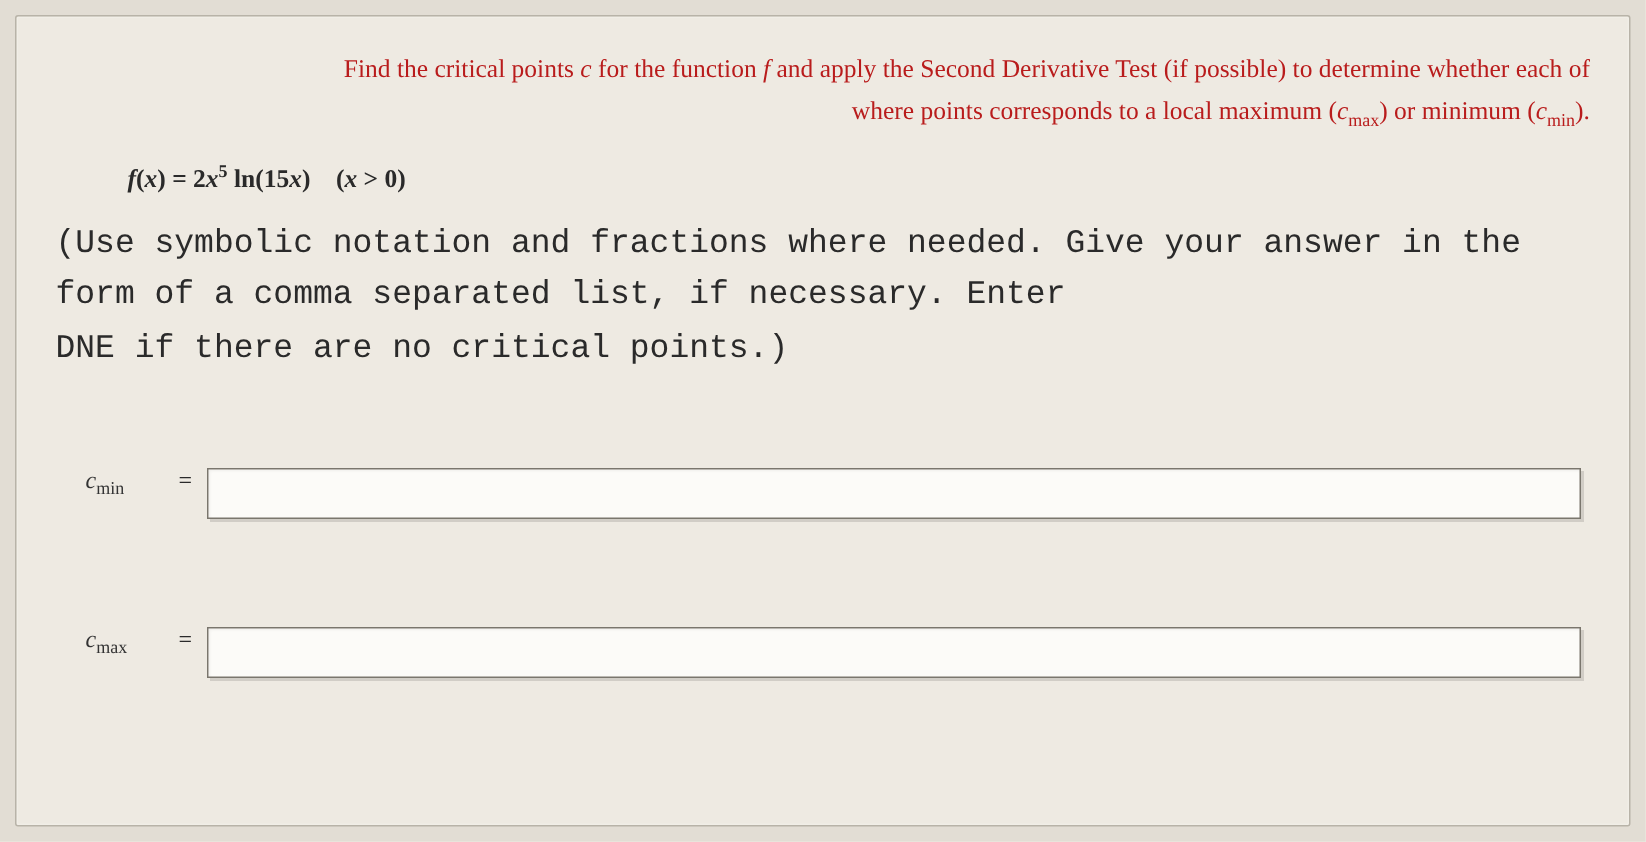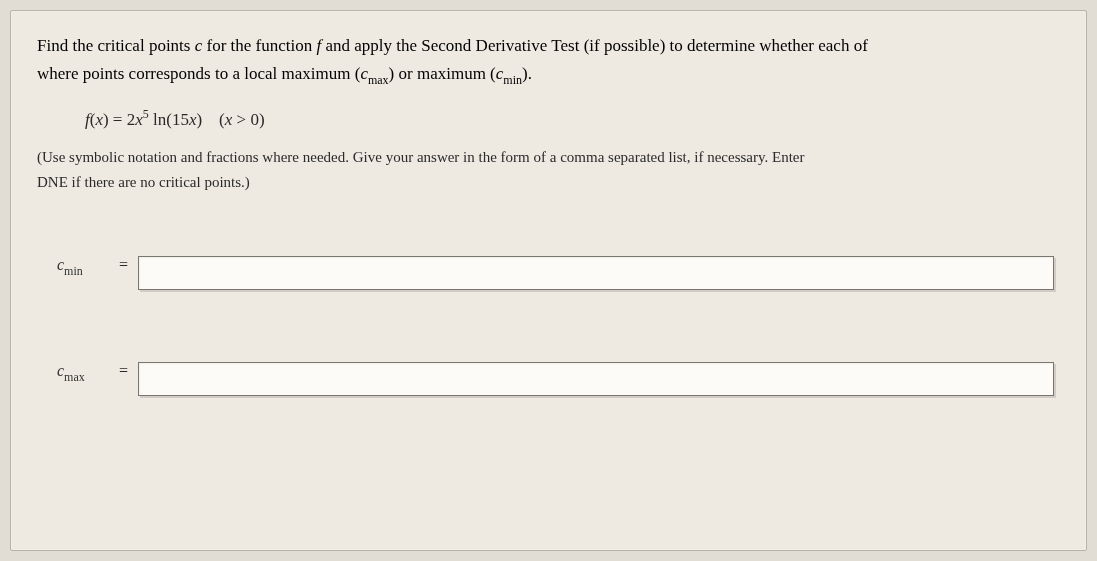--- a/index.html
+++ b/index.html
@@ -20,34 +20,37 @@
     border-radius: 2px;
     width: 100%;
     height: 100%;
     padding: 22px 26px 18px 26px;
     position: relative;
     box-shadow: inset 0 0 0 1px rgba(255,255,255,0.2);
   }
   .prompt-line {
     font-size: 17px;
     line-height: 1.55;
-    color: #000000;
+    color: #b91c1c;
     margin-bottom: 2px;
+    text-align: right;
   }
   .sub { font-size: 12px; vertical-align: sub; margin-top: 16px; }
   .sup { font-size: 12px; vertical-align: super; }
   .ital { font-style: italic; }
   .equation-block {
     margin: 18px 0 16px 48px;
     font-size: 17px;
+    font-weight: bold;
   }
   .hint-line {
-    font-size: 15px;
+    font-size: 22px;
     line-height: 1.55;
     margin-bottom: 2px;
+    font-family: Liberation Mono, monospace;
   }
   .answer-area {
     margin-top: 62px;
   }
   .answer-row {
     display: flex;
     align-items: flex-start;
     margin-bottom: 72px;
     padding-left: 20px;
   }
@@ -77,21 +80,21 @@
 </style>
 </head>
 <body>
 
 <div class="page">
 
   <p class="prompt-line">
     <span>Find the critical points </span><span class="ital">c</span><span> for the function </span><span class="ital">f</span><span> and apply the Second Derivative Test (if possible) to determine whether each of</span>
   </p>
   <p class="prompt-line">
-    <span>where points corresponds to a local maximum (</span><span class="ital">c</span><span class="sub">max</span><span>) or maximum (</span><span class="ital">c</span><span class="sub">min</span><span>).</span>
+    <span>where points corresponds to a local maximum (</span><span class="ital">c</span><span class="sub">max</span><span>) or minimum (</span><span class="ital">c</span><span class="sub">min</span><span>).</span>
   </p>
 
   <div class="equation-block">
     <span class="ital">f</span><span>(</span><span class="ital">x</span><span>) = 2</span><span class="ital">x</span><span class="sup">5</span><span> ln(15</span><span class="ital">x</span><span>)</span><span style="white-space:pre;">    (</span><span class="ital">x</span><span> &gt; 0)</span>
   </div>
 
   <p class="hint-line">(Use symbolic notation and fractions where needed. Give your answer in the form of a comma separated list, if necessary. Enter</p>
   <p class="hint-line">DNE if there are no critical points.)</p>
 
   <div class="answer-area">

